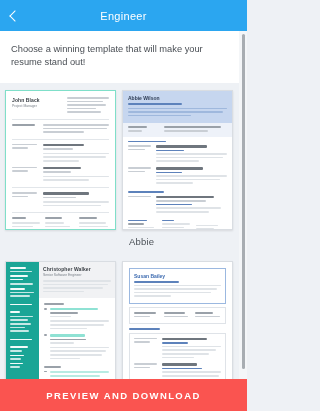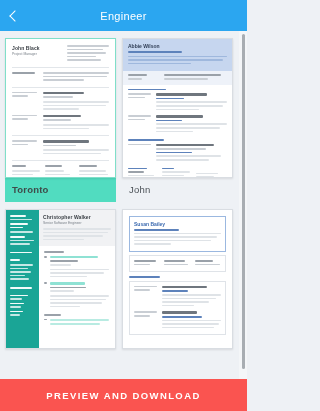--- a/index.html
+++ b/index.html
@@ -152,20 +152,21 @@
 
 <div class="appbar">
   <div class="back-btn">
     <span class="chev"></span>
   </div>
   <div class="appbar-title">Engineer</div>
 </div>
 
 <div class="scroll">
 
+  <div class="intro">Choose a winning template that will make your resume stand out!</div>
 
   <div class="grid">
 
     <div class="cell">
       <div class="card sel">
         <div class="pg">
           <div class="c1-top">
             <div>
               <div class="name">John Black</div>
               <div class="sub">Project Manager</div>
@@ -246,21 +247,20 @@
             <div>
               <div class="ln d" style="width:60%;margin-bottom:3px"></div>
               <div class="ln lt" style="width:90%"></div>
                 <div class="ln lt" style="width:98%"></div>
               <div class="ln lt" style="width:70%"></div>
 
             </div>
           </div>
         </div>
       </div>
-      <div class="caption active">Toronto</div>
     </div>
 
     <div class="cell">
       <div class="card">
         <div style="height:100%">
           <div class="c2-band">
             <div class="c2-name">Abbie Wilson</div>
             <div class="ln bluedk" style="width:55%;margin-top:2px"></div>
             <div class="ln blue" style="width:100%;margin-top:3px"></div>
             <div class="ln blue" style="width:96%"></div>
@@ -332,21 +332,21 @@
               </div>
               <div>
                 <div class="ln lt" style="width:72%;margin-top:5px"></div>
                   <div class="ln lt" style="width:58%"></div>
               </div>
             </div>
 
           </div>
         </div>
       </div>
-      <div class="caption">John</div>
+      <div class="caption">Abbie</div>
     </div>
 
     <div class="cell">
       <div class="card">
         <div class="c3">
           <div class="c3-side">
             <div class="ln wd" style="width:62%"></div>
             <div class="ln w" style="width:88%"></div>
             <div class="ln wd" style="width:70%;margin-top:3px"></div>
             <div class="ln wd" style="width:50%"></div>

